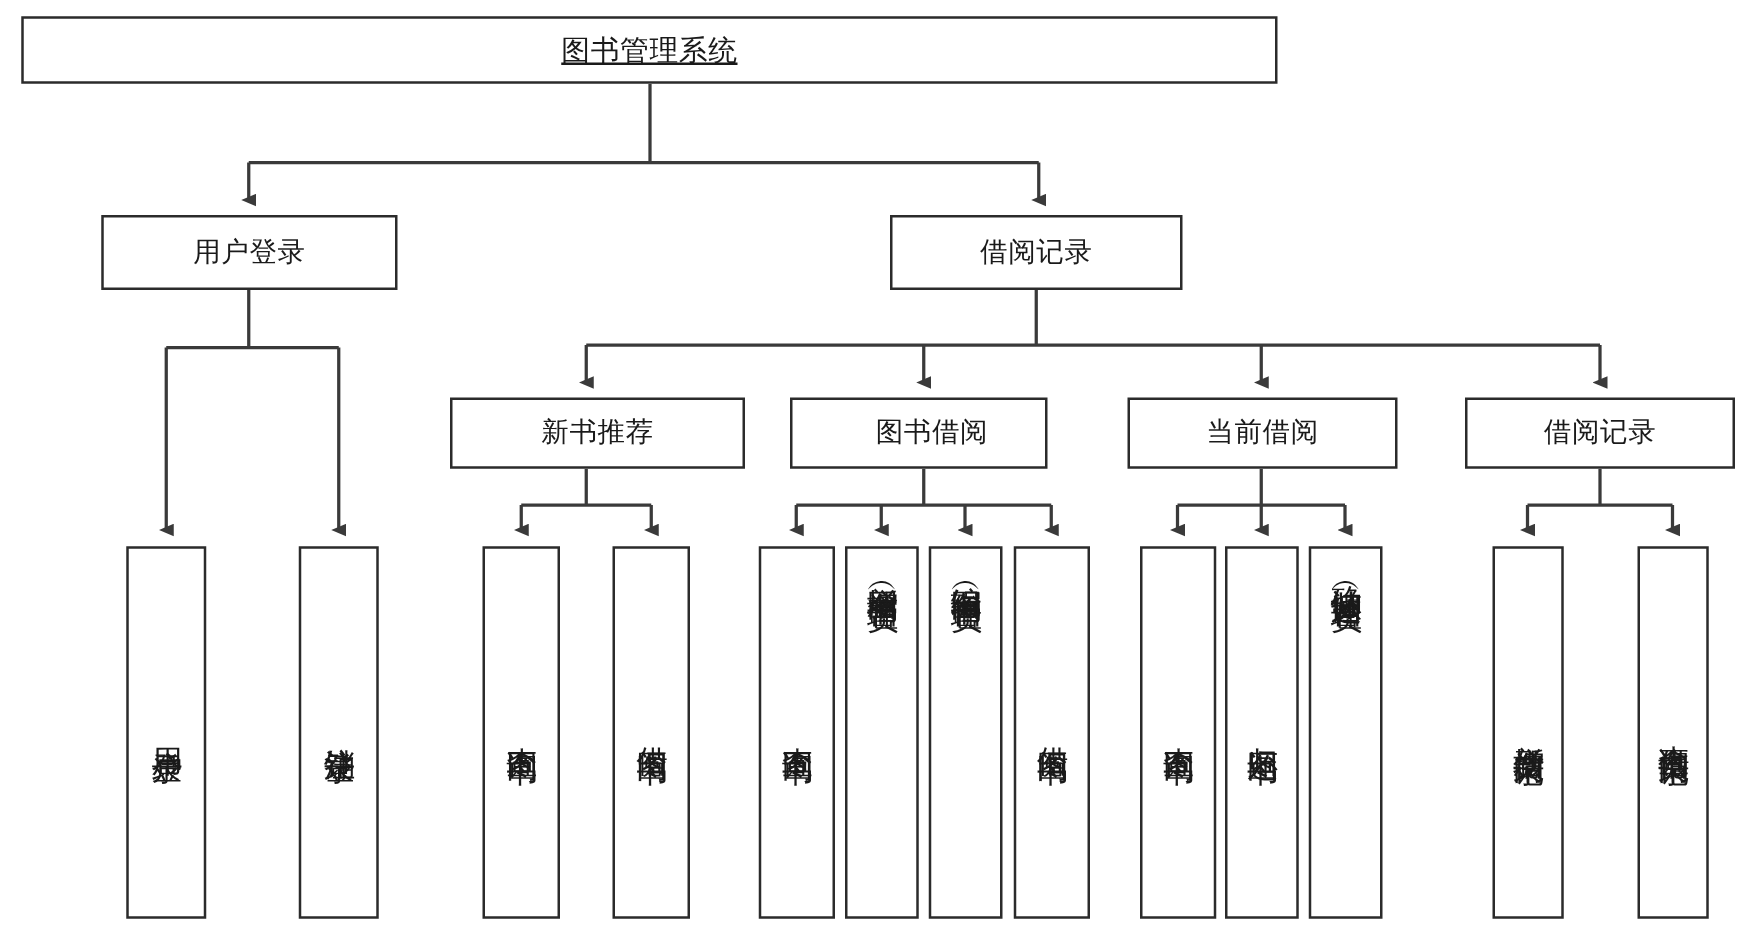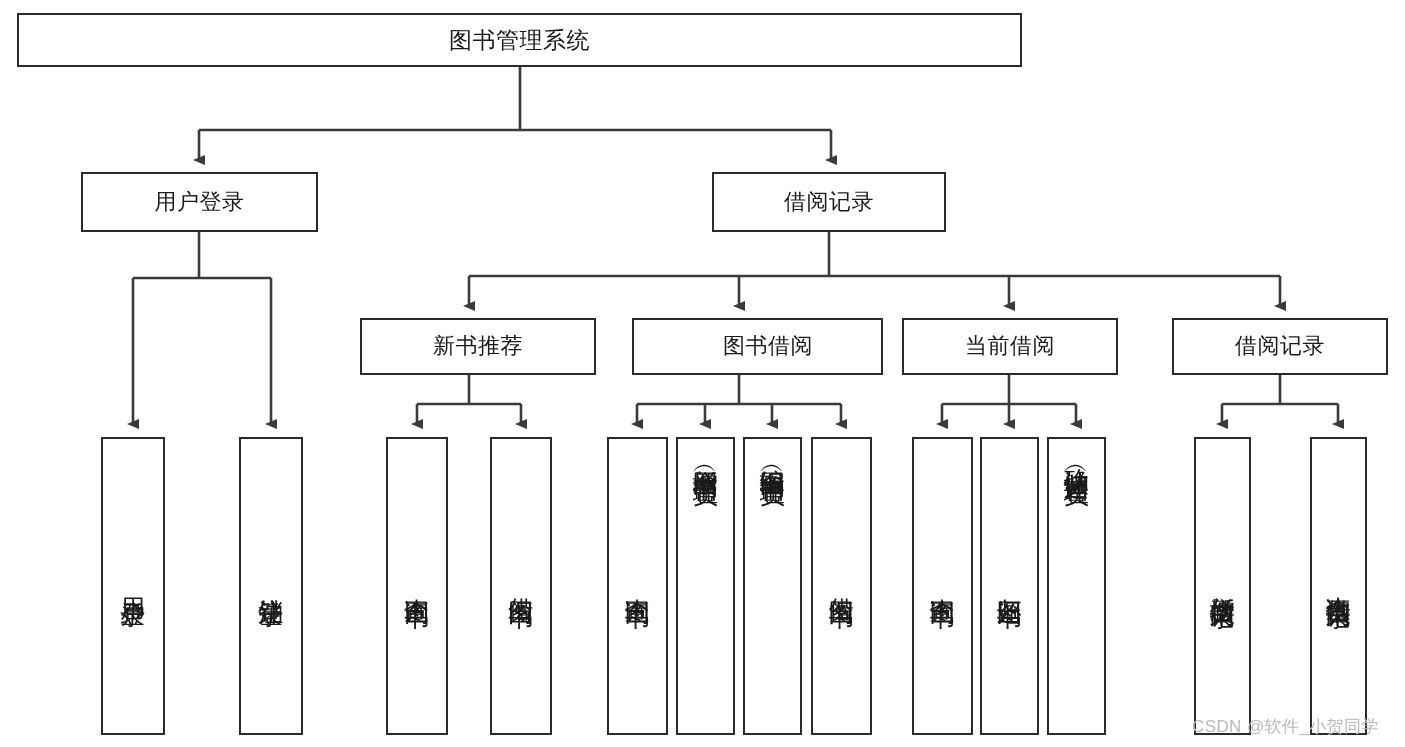--- a/index.html
+++ b/index.html
@@ -40,20 +40,21 @@
     text-align: center;
     line-height: 1.22;
     white-space: nowrap;
   }
   .node.horiz .label {
     font-size: 22px;
     letter-spacing: 0.5px;
   }
   .node.root .label {
     font-size: 23px;
+    text-decoration: underline;
   }
   .node.vert {
     align-items: flex-start;
     justify-content: center;
     padding-top: 0;
   }
   .node.vert .label {
     writing-mode: vertical-rl;
     text-orientation: upright;
     font-size: 25px;
@@ -140,21 +141,21 @@
   </div>
 
   <div class="node horiz" style="left:712px; top:172px; width:234px; height:60px;">
     <span class="label">借阅记录</span>
   </div>
 
   <div class="node horiz" style="left:360px; top:318px; width:236px; height:57px;">
     <span class="label">新书推荐</span>
   </div>
 
-  <div class="node horiz" style="left:632px; top:318px; width:251px; height:57px;padding-left:21px;">
+  <div class="node horiz" style="left:632px; top:318px; width:206px; height:57px;padding-left:21px;">
     <span class="label">图书借阅</span>
   </div>
 
   <div class="node horiz" style="left:902px; top:318px; width:216px; height:57px;">
     <span class="label">当前借阅</span>
   </div>
 
   <div class="node horiz" style="left:1172px; top:318px; width:216px; height:57px;">
     <span class="label">借阅记录</span>
   </div>
@@ -204,15 +205,14 @@
   </div>
 
   <div class="node vert mid" style="left:1194px; top:437px; width:57px; height:298px;">
     <span class="label" style="margin-top: 137px;">新增借阅记录</span>
   </div>
 
   <div class="node vert mid" style="left:1310px; top:437px; width:57px; height:298px;">
     <span class="label" style="margin-top: 137px;">查询借阅记录</span>
   </div>
 
-  <div class="watermark">CSDN @软件_小贺同学</div>
 
 </div>
 
 </body></html>

